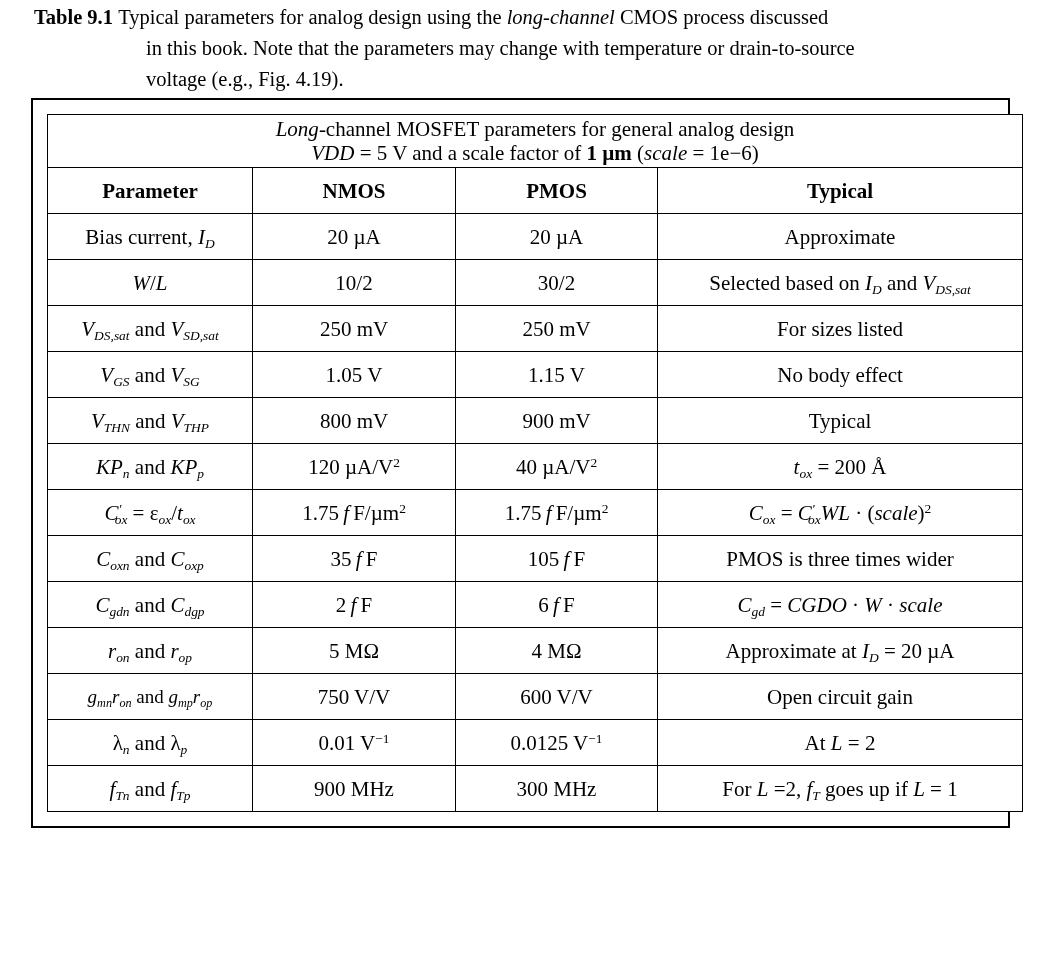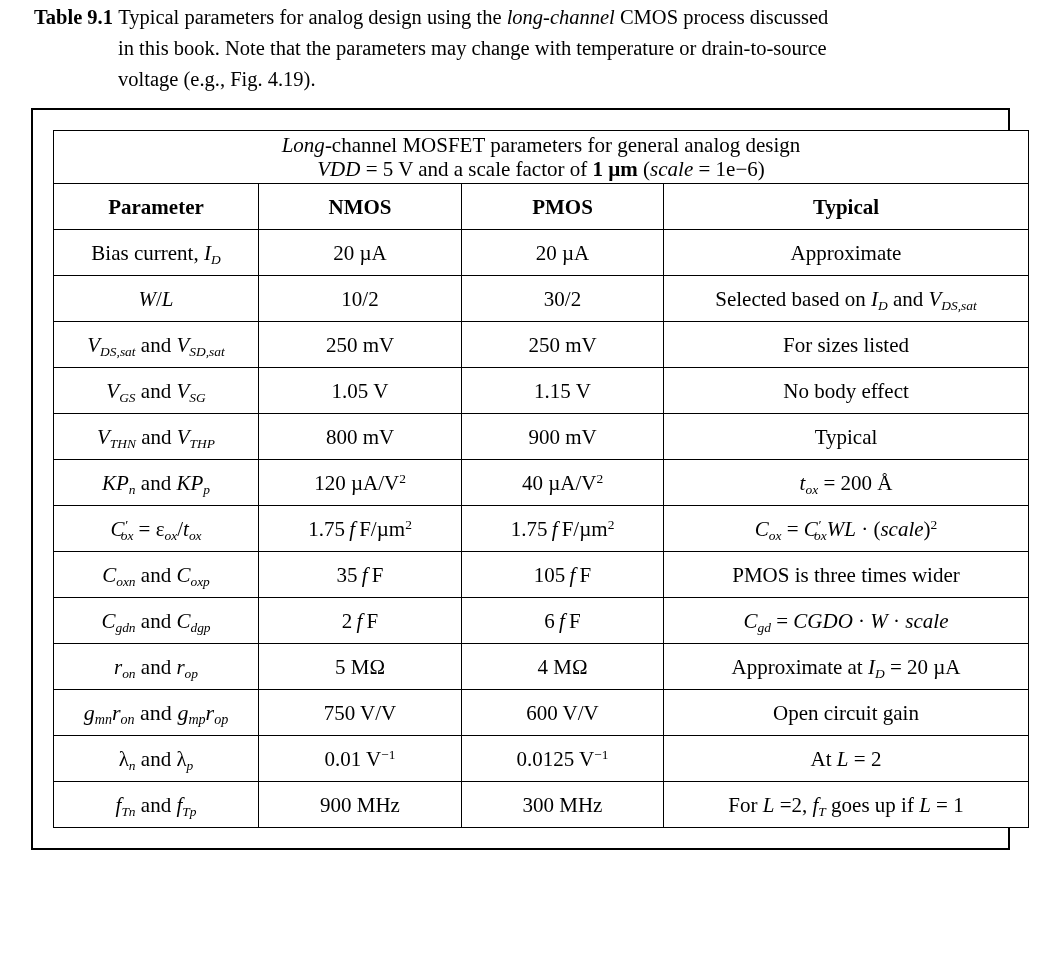--- a/index.html
+++ b/index.html
@@ -22,32 +22,32 @@
     top: 2px;
     width: 1000px;
     font-size: 20.5px;
     line-height: 31px;
   }
   .caption-label {
     font-weight: bold;
   }
   .caption-rest {
     display: block;
-    margin-left: 84px;
+    margin-left: 112px;
   }
   .it { font-style: italic; }
 
   
   .table-wrap {
     position: absolute;
     left: 31px;
-    top: 108px;
+    top: 98px;
     width: 979px;
     border: 2px solid #000;
-    padding: 20px;
+    padding: 14px;
     background: #fff;
     box-sizing: border-box;
   }
   table.params {
     border-collapse: collapse;
     width: 100%;
     table-layout: fixed;
     background: #fff;
   }
   table.params td {
@@ -198,21 +198,21 @@
 
 
   <tr>
     <td><span class="mi">r</span><sub class="mi">on</sub> and <span class="mi">r</span><sub class="mi">op</sub></td>
     <td>5 MΩ</td>
     <td>4 MΩ</td>
     <td>Approximate at <span class="mi">I</span><sub class="mi">D</sub> = 20 µA</td>
   </tr>
 
   <tr>
-    <td style="font-size:22px"><span class="mi">g</span><sub class="mi">mn</sub><span class="mi">r</span><sub class="mi">on</sub> and <span class="mi">g</span><sub class="mi">mp</sub><span class="mi">r</span><sub class="mi">op</sub></td>
+    <td style="font-size:19px"><span class="mi">g</span><sub class="mi">mn</sub><span class="mi">r</span><sub class="mi">on</sub> and <span class="mi">g</span><sub class="mi">mp</sub><span class="mi">r</span><sub class="mi">op</sub></td>
     <td>750 V/V</td>
     <td>600 V/V</td>
     <td>Open circuit gain</td>
   </tr>
 
   <tr>
     <td>λ<sub class="mi">n</sub> and λ<sub class="mi">p</sub></td>
     <td>0.01 V<sup>−1</sup></td>
     <td>0.0125 V<sup>−1</sup></td>
     <td>At <span class="mi">L</span> = 2</td>

